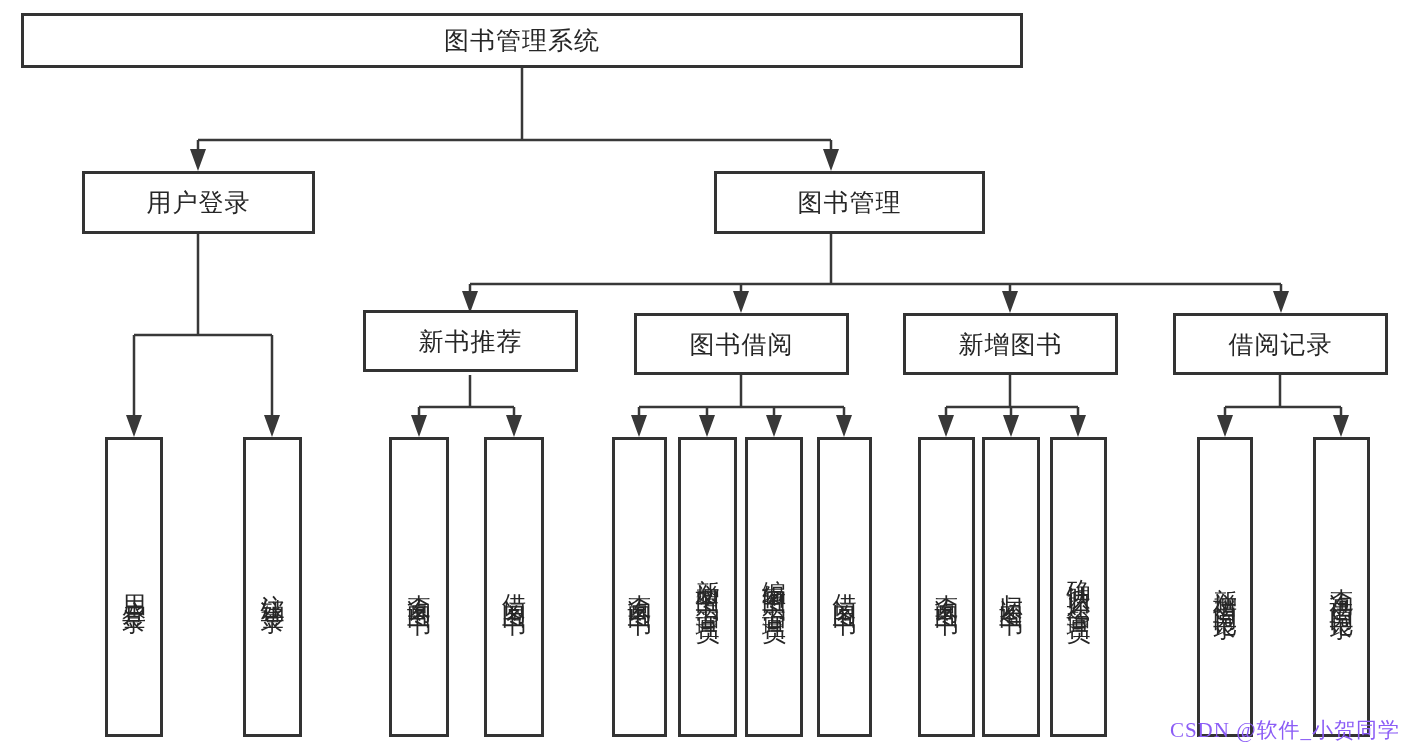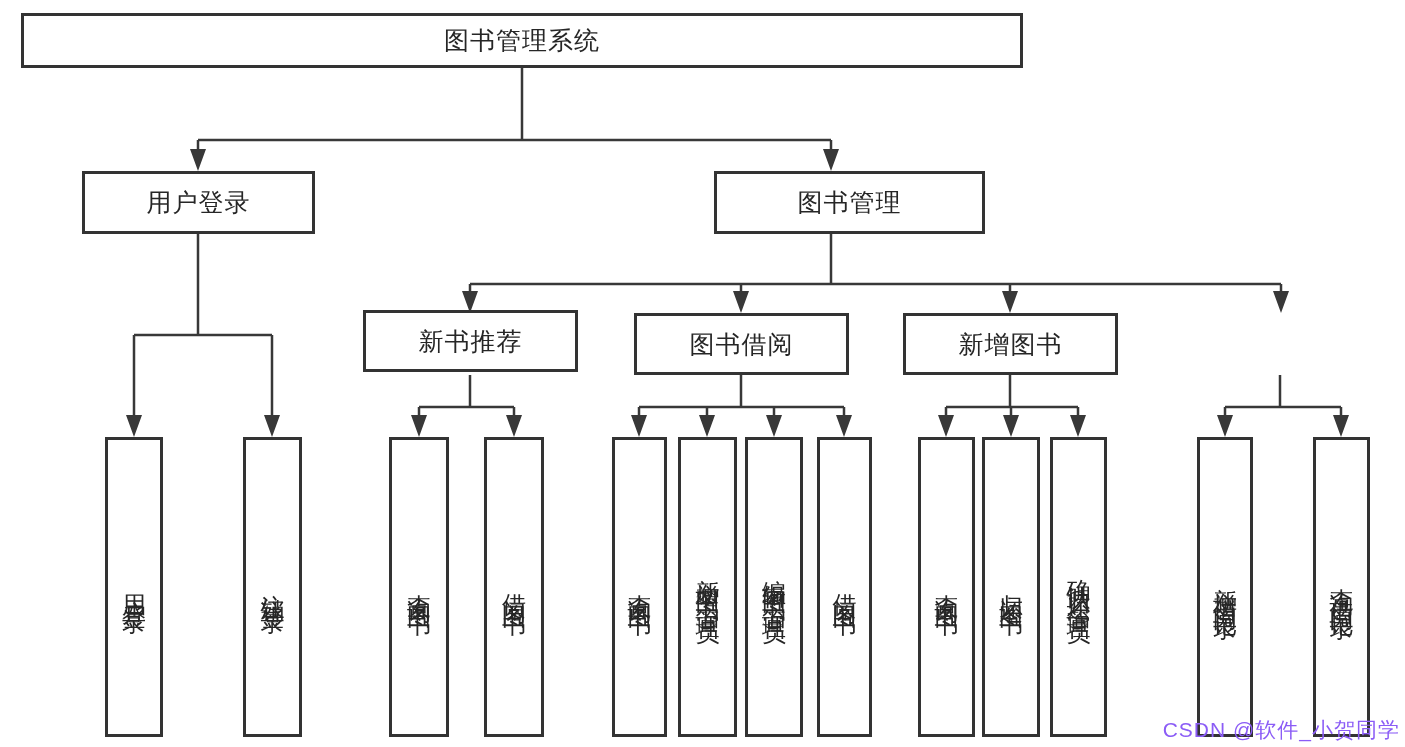--- a/index.html
+++ b/index.html
@@ -1,21 +1,21 @@
 <!DOCTYPE html>
 <html><head>
 <meta charset="utf-8">
 <style>
   html, body { margin: 0; padding: 0; background: #ffffff; }
   .canvas {
     position: relative;
     width: 1405px;
     height: 747px;
     background: #ffffff;
-    font-family: Liberation Sans, sans-serif;
+    font-family: Liberation Serif, serif;
     overflow: hidden;
   }
   .connectors {
     position: absolute;
     left: 0; top: 0;
     width: 1405px; height: 747px;
   }
   .node {
     position: absolute;
     box-sizing: border-box;
@@ -85,20 +85,23 @@
 
   <div class="node" style="left:363px; top:310px; width:215px; height:62px;justify-content:center;">
     <span>新书推荐</span>
   </div>
   <div class="node" style="left:634px; top:313px; width:215px; height:62px;">
     <span>图书借阅</span>
   </div>
   <div class="node" style="left:903px; top:313px; width:215px; height:62px;">
     <span>新增图书</span>
   </div>
+  <div class="node" style="left:1173px; top:313px; width:215px; height:62px;">
+    <span>借阅记录</span>
+  </div>
 
   <div class="node leaf" style="left:105px; top:437px; width:58px; height:300px;">
     <span>用户登录</span>
   </div>
   <div class="node leaf" style="left:243px; top:437px; width:59px; height:300px;">
     <span>注销登录</span>
   </div>
 
   <div class="node leaf" style="left:389px; top:437px; width:60px; height:300px;">
     <span>查询图书</span>

